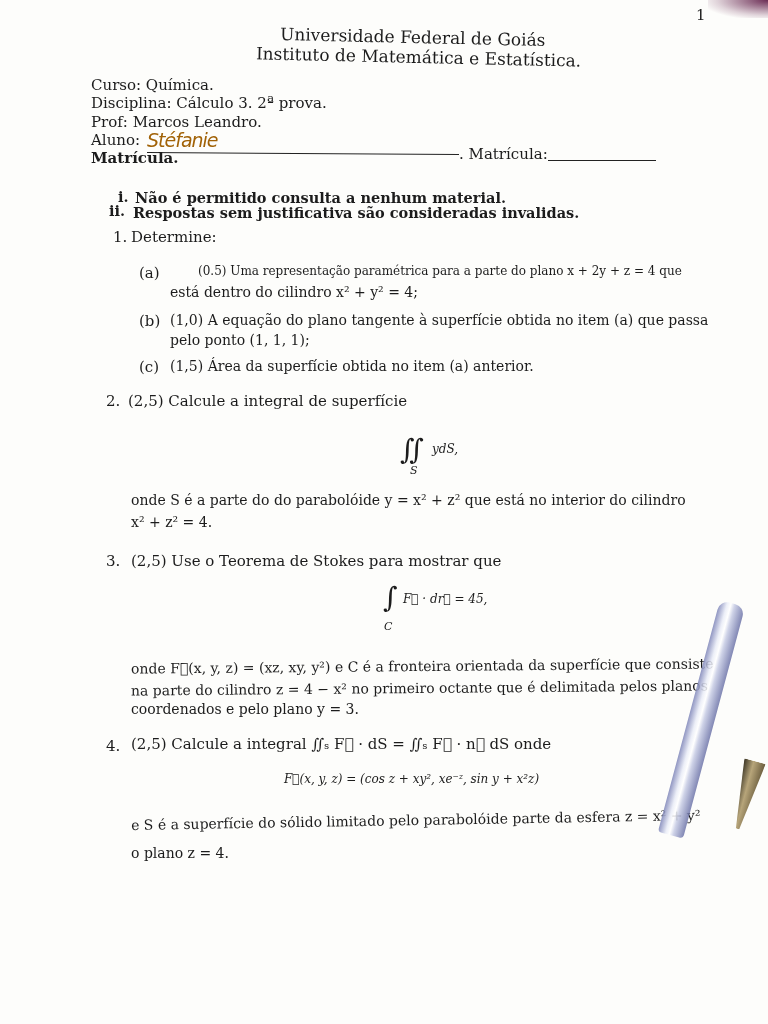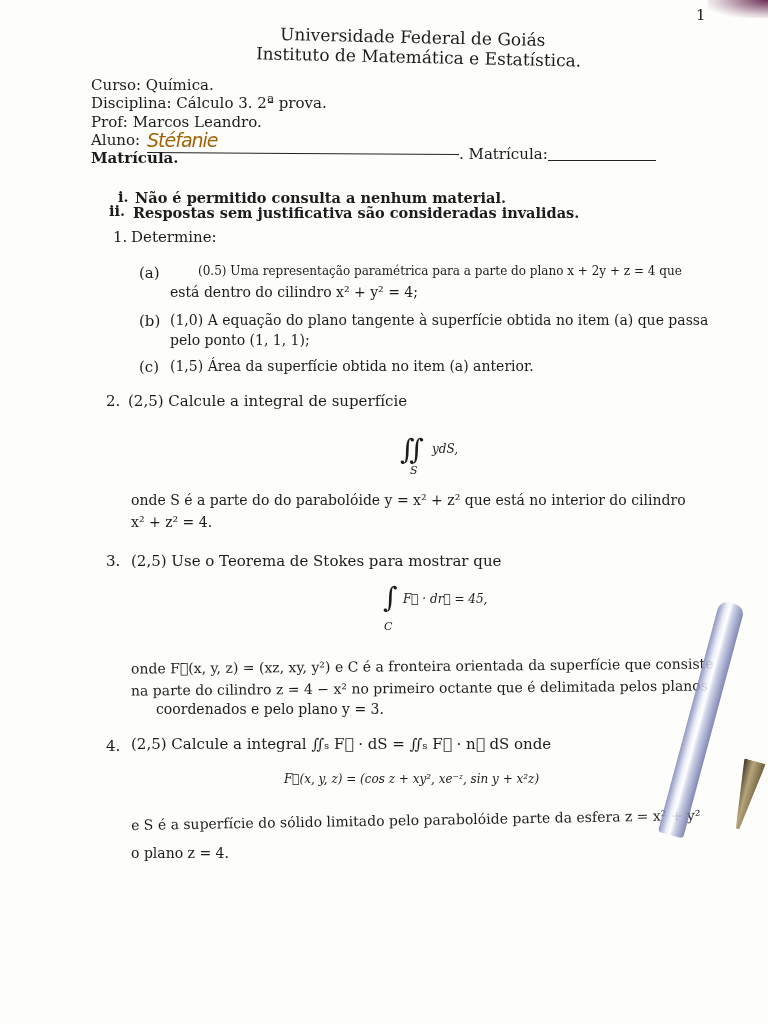--- a/index.html
+++ b/index.html
@@ -94,21 +94,21 @@
   <div class="abs q" style="left:131px; top:492px; font-size:14px;">onde S é a parte do do parabolóide y = x² + z² que está no interior do cilindro</div>
   <div class="abs q" style="left:131px; top:514px; font-size:14px;">x² + z² = 4.</div>
 
   <div class="abs q" style="left:106px; top:552px;">3.</div>
   <div class="abs q" style="left:131px; top:552px;">(2,5) Use o Teorema de Stokes para mostrar que</div>
   <div class="abs math bigint" style="left:383px; top:584px;">∫</div>
   <div class="abs sub" style="left:384px; top:620px;">C</div>
   <div class="abs math display" style="left:403px; top:592px;">F⃗ · dr⃗ = 45,</div>
   <div class="abs q" style="left:131px; top:658px; font-size:14px; transform:rotate(-0.5deg);">onde F⃗(x, y, z) = (xz, xy, y²) e C é a fronteira orientada da superfície que consiste</div>
   <div class="abs q" style="left:131px; top:680px; font-size:14px; transform:rotate(-0.5deg);">na parte do cilindro z = 4 − x² no primeiro octante que é delimitada pelos planos</div>
-  <div class="abs q" style="left:131px; top:701px; font-size:14px;margin-left:25px;">coordenados e pelo plano y = 3.</div>
+  <div class="abs q" style="left:131px; top:701px; font-size:14px;">coordenados e pelo plano y = 3.</div>
 
   <div class="abs q" style="left:106px; top:737px;">4.</div>
   <div class="abs q" style="left:131px; top:735px;">(2,5) Calcule a integral ∬ₛ F⃗ · dS = ∬ₛ F⃗ · n⃗  dS onde</div>
   <div class="abs math display" style="left:284px; top:772px;">F⃗(x, y, z) = (cos z + xy², xe⁻ᶻ, sin y + x²z)</div>
   <div class="abs q" style="left:131px; top:812px; font-size:14px; transform:rotate(-1deg);">e S é a superfície do sólido limitado pelo parabolóide parte da esfera z = x² + y²</div>
   <div class="abs q" style="left:131px; top:845px; font-size:14px;">o plano z = 4.</div>
 
   <div class="pen"></div>
   <div class="pen-tip"></div>
 </div>

